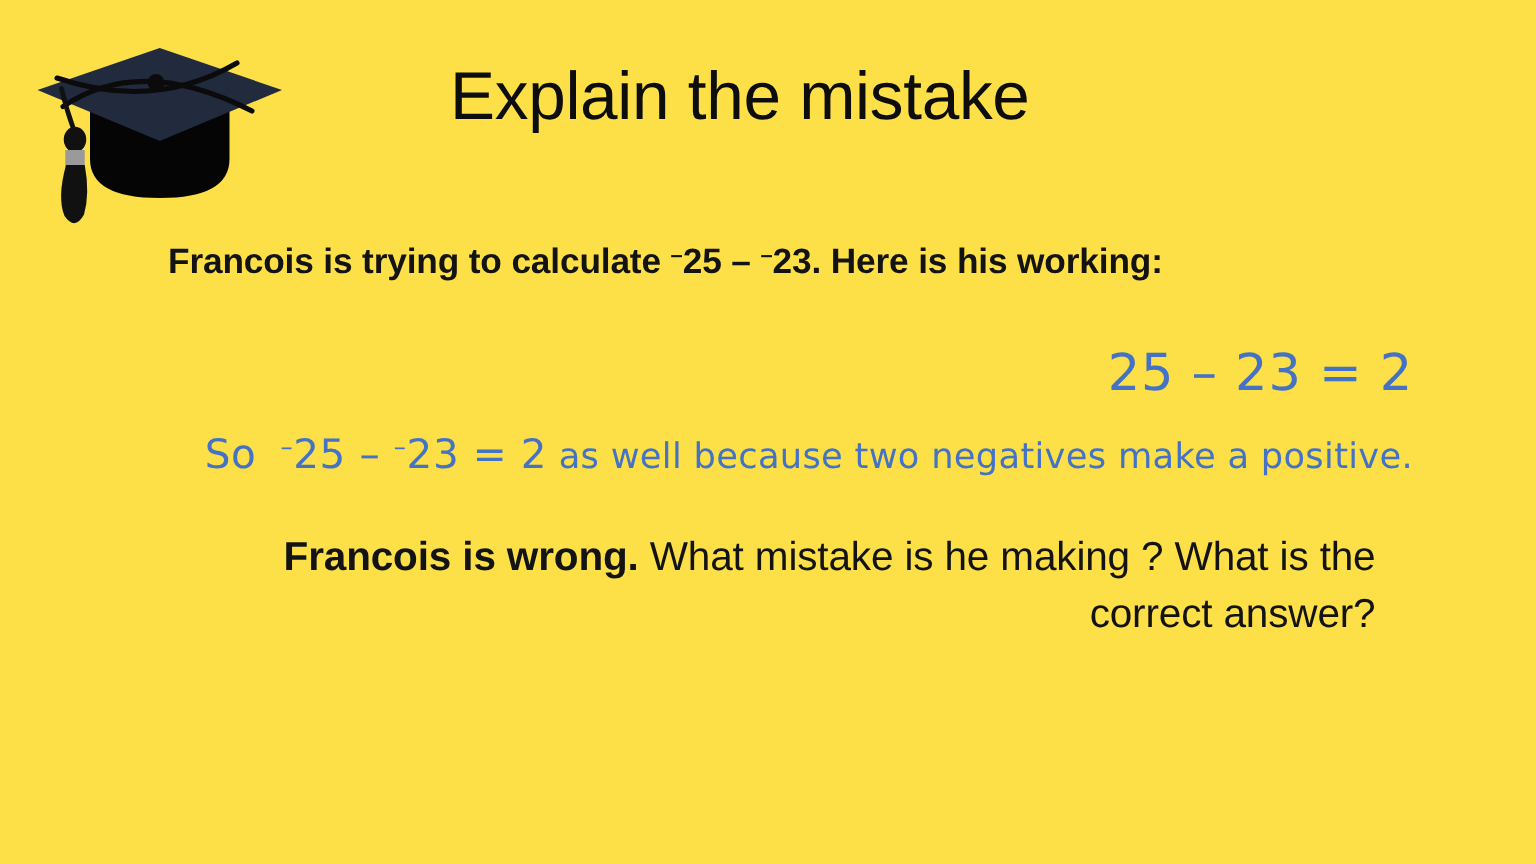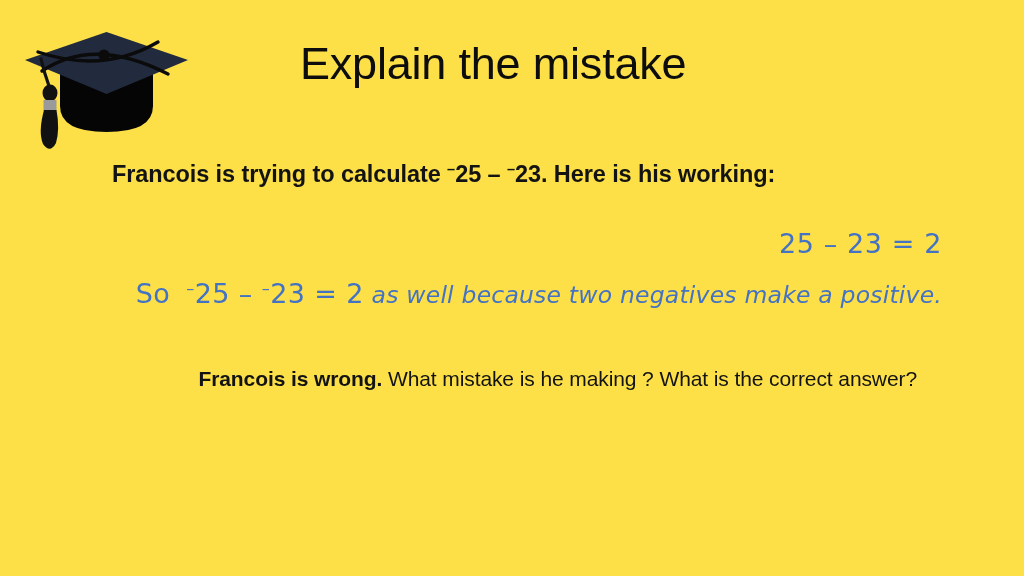--- a/index.html
+++ b/index.html
@@ -68,52 +68,51 @@
   .working {
     position: absolute;
     left: 112px;
     top: 224px;
     width: 830px;
     color: #4472c4;
     font-family: "DejaVu Sans", sans-serif;
     font-weight: 400;
   }
   .work-line-1 {
-    font-size: 27px;
+    font-size: 34px;
     padding-left: 46px;
     letter-spacing: 0.6px;
     line-height: 1.5;
     white-space: nowrap;
   }
   .work-line-2 {
     font-size: 27px;
     letter-spacing: 0.4px;
     line-height: 1.5;
     margin-top: 9px;
     white-space: nowrap;
   }
   .work-line-2 .tail {
     font-size: 23.5px;
     letter-spacing: 0.2px;
-    font-style: italic;
   }
   .working sup {
     font-size: 0.6em;
     vertical-align: 0.55em;
     line-height: 0;
   }
   .work-gap { display: inline-block; width: 16px; }
 
   
   .question {
     position: absolute;
     left: 112px;
-    top: 364px;
+    top: 352px;
     width: 805px;
-    font-size: 21px;
+    font-size: 27px;
     color: #131313;
     letter-spacing: -0.1px;
     line-height: 1.42;
   }
   .question b { font-weight: 700; }
 </style>
 </head>
 <body>
 
 <div class="slide">

